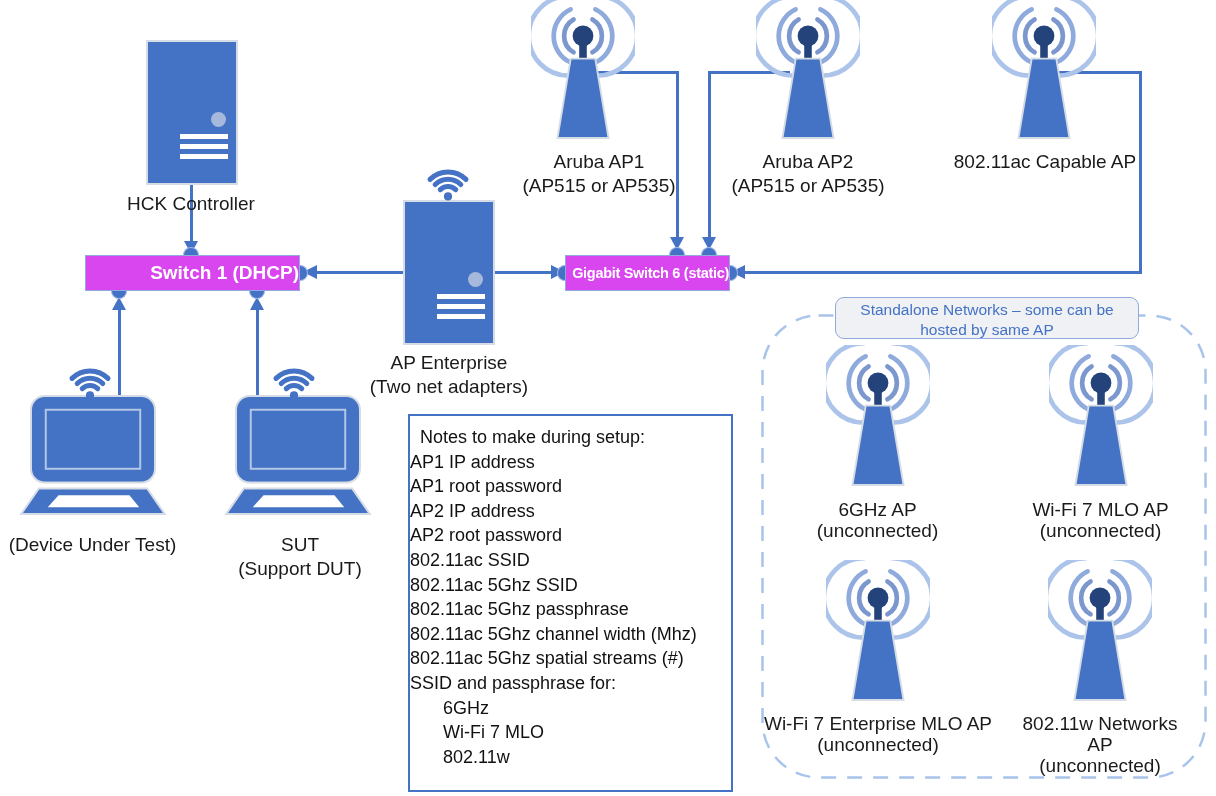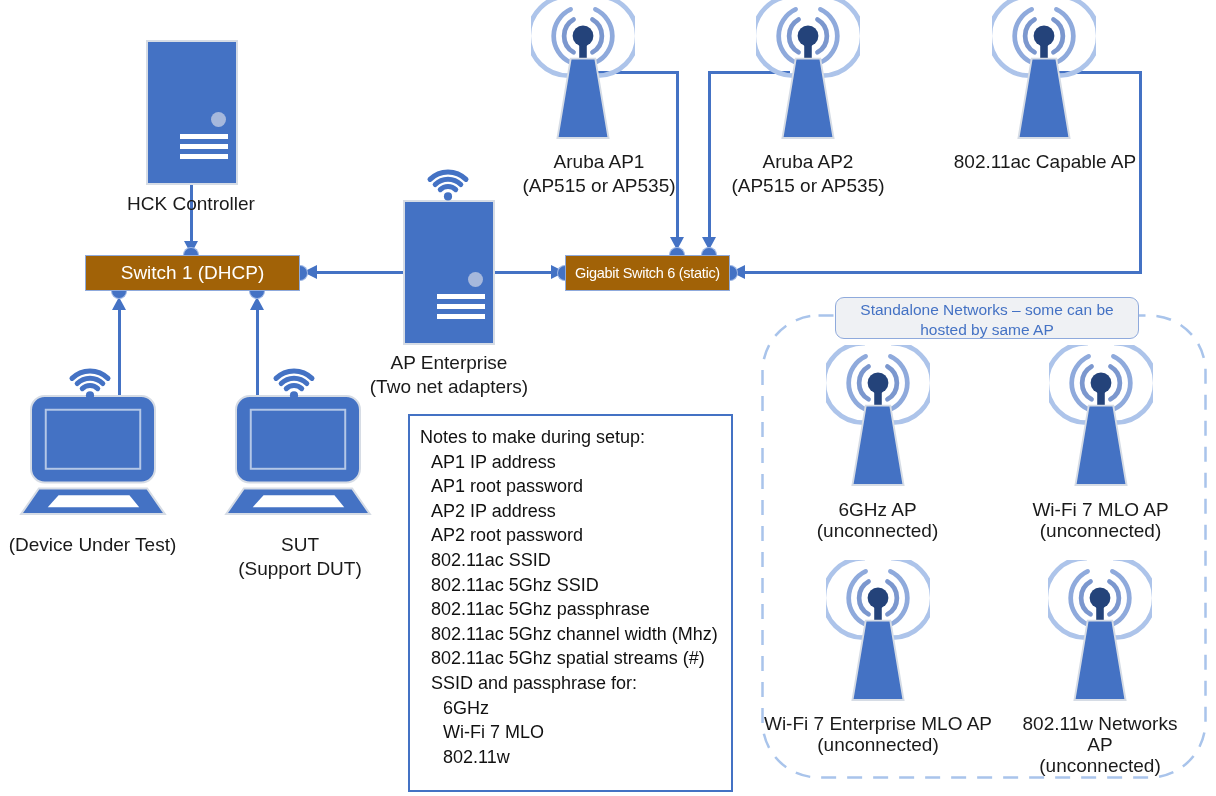--- a/index.html
+++ b/index.html
@@ -10,44 +10,44 @@
   .abs{position:absolute;}
   
   .line{position:absolute;background:#4472C4;}
   .arr{position:absolute;width:0;height:0;}
   .arr-d{border-left:7px solid transparent;border-right:7px solid transparent;border-top:13px solid #4472C4;}
   .arr-u{border-left:7px solid transparent;border-right:7px solid transparent;border-bottom:13px solid #4472C4;}
   .arr-l{border-top:7px solid transparent;border-bottom:7px solid transparent;border-right:14px solid #4472C4;}
   .arr-r{border-top:7px solid transparent;border-bottom:7px solid transparent;border-left:14px solid #4472C4;}
   
   .switch{
-    position:absolute;background:#a16207;border:1.5px solid #8FAADC;
-    color:#fff;display:flex;align-items:center;justify-content:center;
-    box-sizing:border-box;white-space:nowrap;
+    position:absolute;background:#d946ef;border:1.5px solid #8FAADC;
+    color:#fff;display:flex;align-items:center;justify-content:flex-end;
+    box-sizing:border-box;white-space:nowrap;font-weight:bold;
   }
   .bump{position:absolute;background:#4472C4;border:1px solid #9DB6E4;box-sizing:border-box;}
   .bump-t{width:16px;height:8px;border-radius:8px 8px 0 0;border-bottom:none;}
   .bump-b{width:16px;height:8px;border-radius:0 0 8px 8px;border-top:none;}
   .bump-l{width:8px;height:16px;border-radius:8px 0 0 8px;border-right:none;}
   .bump-r{width:8px;height:16px;border-radius:0 8px 8px 0;border-left:none;}
   
   .server{position:absolute;width:92px;height:145px;background:#4472C4;border:2px solid #D6DCE5;box-sizing:border-box;}
   .server .dot{position:absolute;right:10px;top:70px;width:15px;height:15px;border-radius:50%;background:#A6B8DC;}
   .server .bar{position:absolute;left:32px;width:48px;height:5px;background:#ffffff;}
   .server .b1{top:92px}.server .b2{top:102px}.server .b3{top:112px}
   
   .lbl{position:absolute;color:#1a1a1a;font-size:19px;text-align:center;line-height:24px;}
   .lbl-sm{line-height:21px;}
   
   .notes{
     position:absolute;left:408px;top:414px;width:325px;height:378px;
     background:#fff;border:2px solid #4472C4;box-sizing:border-box;
     font-size:18px;color:#111;padding-top:9px;line-height:24.6px;
   }
-  .ind0{padding-left:10px;} .ind1{padding-left:21px;} .ind2{padding-left:33px;}
+  .ind0{padding-left:10px;} .ind1{} .ind2{padding-left:33px;}
   
   .grp-title{
     position:absolute;left:835px;top:297px;width:304px;height:42px;
     background:#EFF1F4;border:1.5px solid #8FAADC;border-radius:9px;
     color:#4472C4;font-size:15.5px;text-align:center;line-height:20px;
     box-sizing:border-box;padding-top:2px;
   }
   .slot{position:absolute;}
 </style>
 </head>

